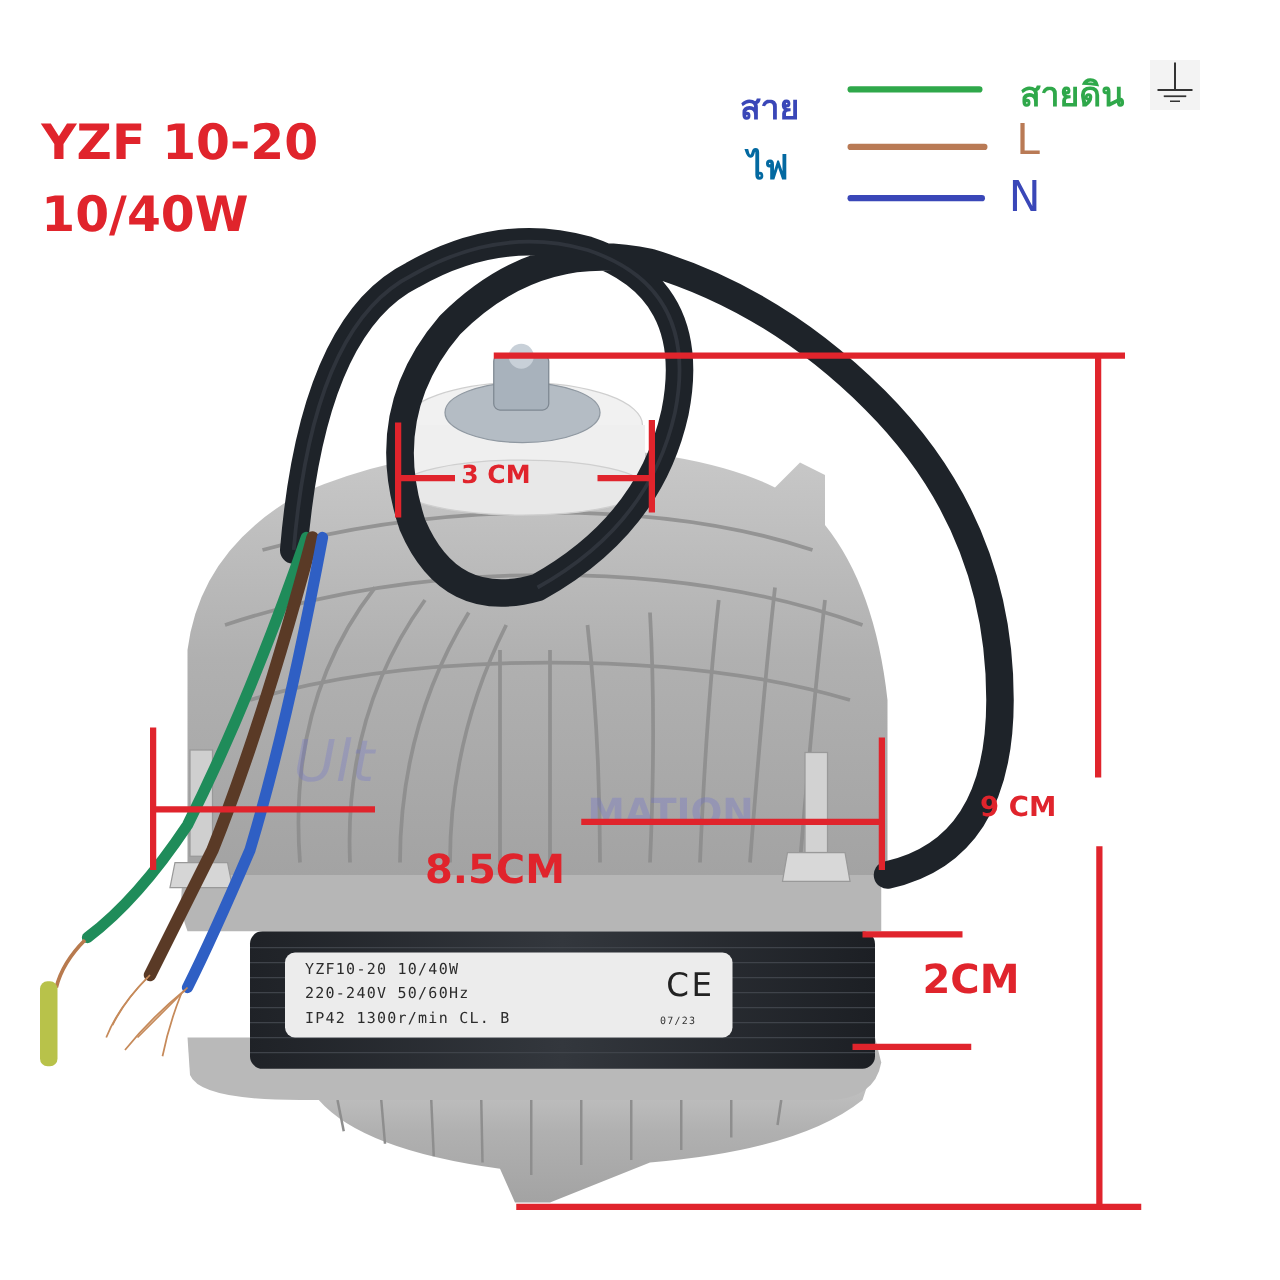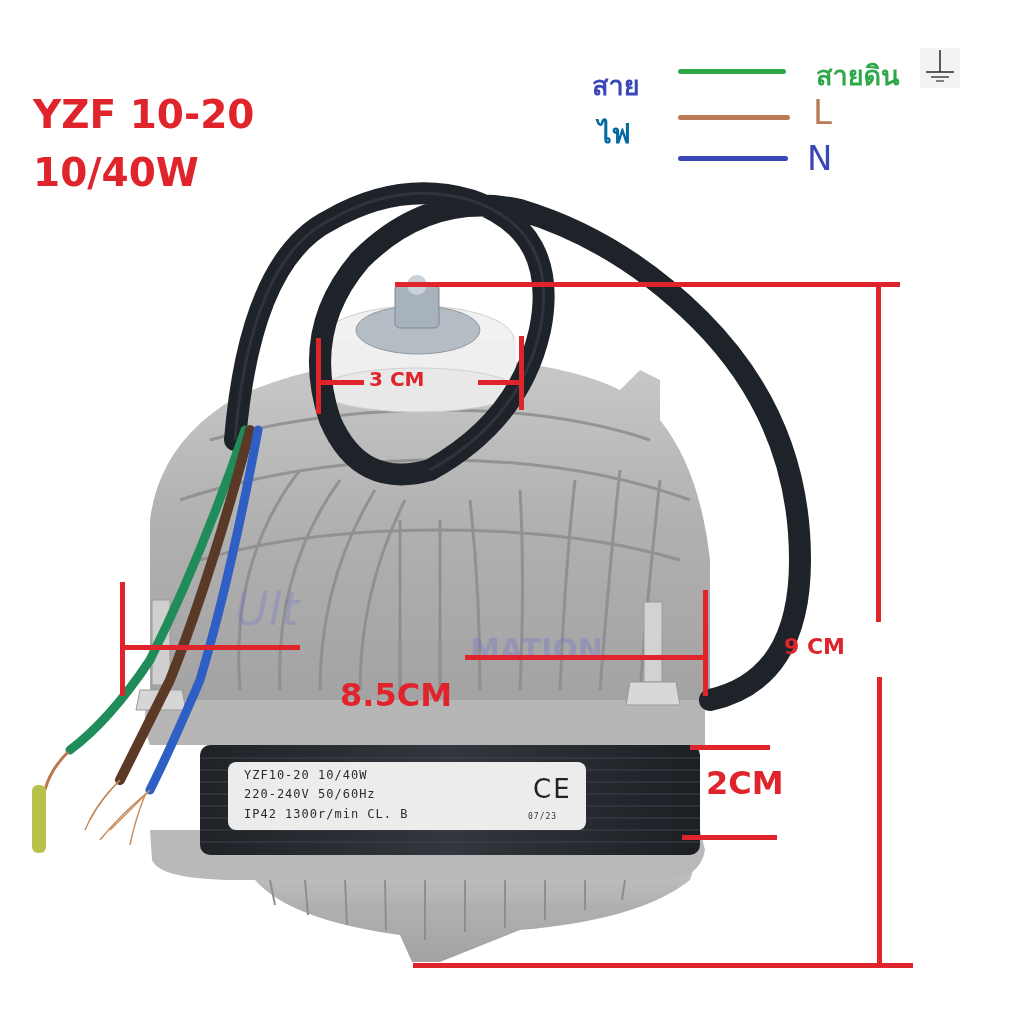--- a/index.html
+++ b/index.html
@@ -163,13 +163,13 @@
 <div class="dim-label" style="left:340px; top:676px; font-size:32px;">8.5CM</div>
 
 <div class="dim-red" style="left:395px; top:282px; width:505px; height:5px;"></div>
 <div class="dim-red" style="left:876px; top:284px; width:5px; height:338px;"></div>
 <div class="dim-red" style="left:877px; top:677px; width:5px; height:288px;"></div>
 <div class="dim-red" style="left:413px; top:963px; width:500px; height:5px;"></div>
 <div class="dim-label" style="left:784px; top:634px; font-size:22px;">9 CM</div>
 
 <div class="dim-red" style="left:690px; top:745px; width:80px; height:5px;"></div>
 <div class="dim-red" style="left:682px; top:835px; width:95px; height:5px;"></div>
-<div class="dim-label" style="left:706px; top:764px; font-size:32px;">2CM</div>
+<div class="dim-label" style="left:738px; top:764px; font-size:32px;">2CM</div>
 
 </body></html>

